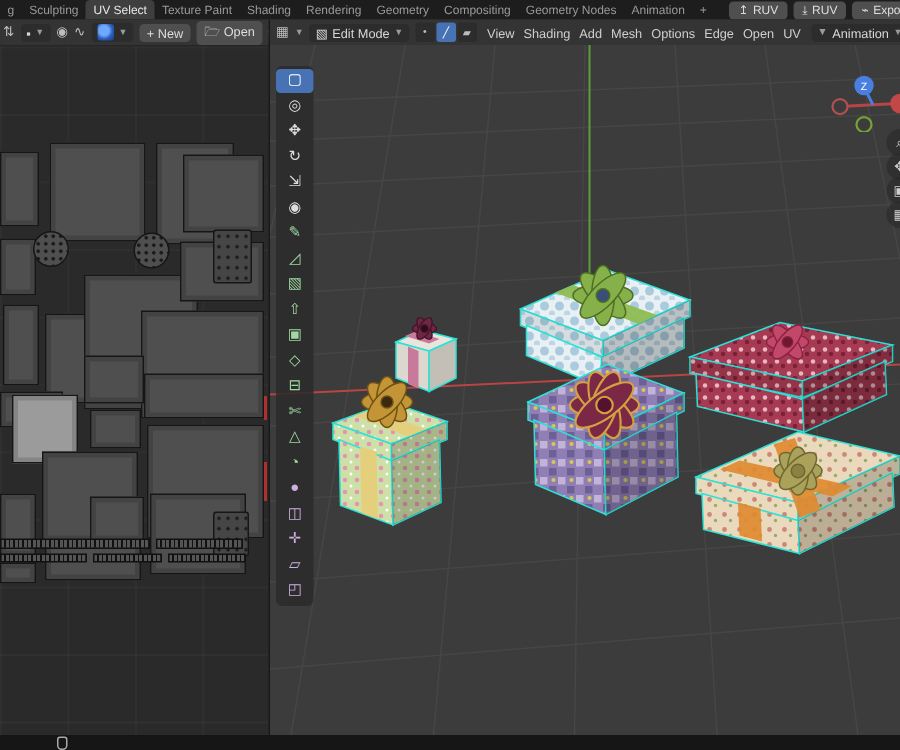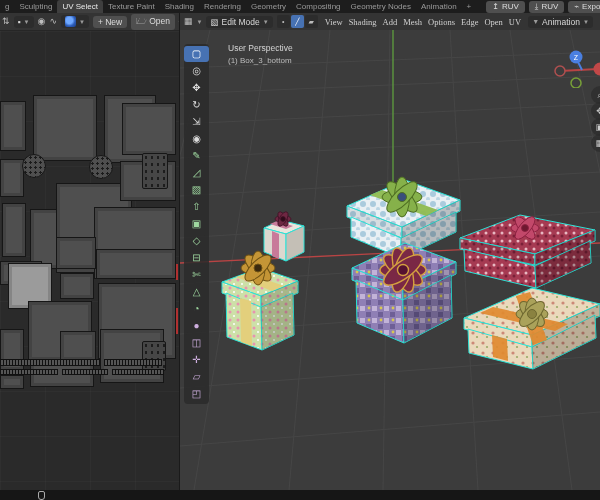--- a/index.html
+++ b/index.html
@@ -169,21 +169,21 @@
     <span class="hdr-combo">
       <span>▧</span>
       <span>Edit Mode</span>
       <span class="caret">▼</span>
     </span>
     <span id="selmode-group" style="display:inline-flex;gap:1px;">
         <span class="selmode">•</span>
         <span class="selmode active">╱</span>
         <span class="selmode">▰</span>
       </span>
-    <span id="vp-menus" style="display:inline-flex;font-family:Liberation Serif, serif;">
+    <span id="vp-menus" style="display:inline-flex;">
         <span class="menu-item">View</span>
         <span class="menu-item">Shading</span>
         <span class="menu-item">Add</span>
         <span class="menu-item">Mesh</span>
         <span class="menu-item">Options</span>
         <span class="menu-item">Edge</span>
         <span class="menu-item">Open</span>
         <span class="menu-item">UV</span>
       </span>
     <span class="hdr-combo">
@@ -370,24 +370,20 @@
         <g stroke="#6e6830" stroke-width="1" fill="#aaa25a">
           <ellipse cx="352" cy="284" rx="16" ry="7"></ellipse>
           <ellipse cx="352" cy="284" rx="16" ry="7" transform="rotate(45 352 284)"></ellipse>
           <ellipse cx="352" cy="284" rx="16" ry="7" transform="rotate(90 352 284)"></ellipse>
           <ellipse cx="352" cy="284" rx="16" ry="7" transform="rotate(135 352 284)"></ellipse>
           <circle cx="352" cy="284" r="4.5" fill="#8a8240"></circle>
         </g>
       </g>
     </svg>
 
-    <div id="overlay-text">
-      <div>User Perspective</div>
-      <div class="sub">(1) Box_3_bottom</div>
-    </div>
 
     <div id="vp-toolbar">
         <span class="tool-btn active">▢</span>
         <span class="tool-btn" style="color: rgb(221, 221, 221);">◎</span>
         <span class="tool-btn" style="color: rgb(221, 221, 221);">✥</span>
         <span class="tool-btn" style="color: rgb(221, 221, 221);">↻</span>
         <span class="tool-btn" style="color: rgb(221, 221, 221);">⇲</span>
         <span class="tool-btn" style="color: rgb(221, 221, 221);">◉</span>
         <span class="tool-btn" style="color: rgb(159, 216, 160);">✎</span>
         <span class="tool-btn" style="color: rgb(159, 216, 160);">◿</span>

